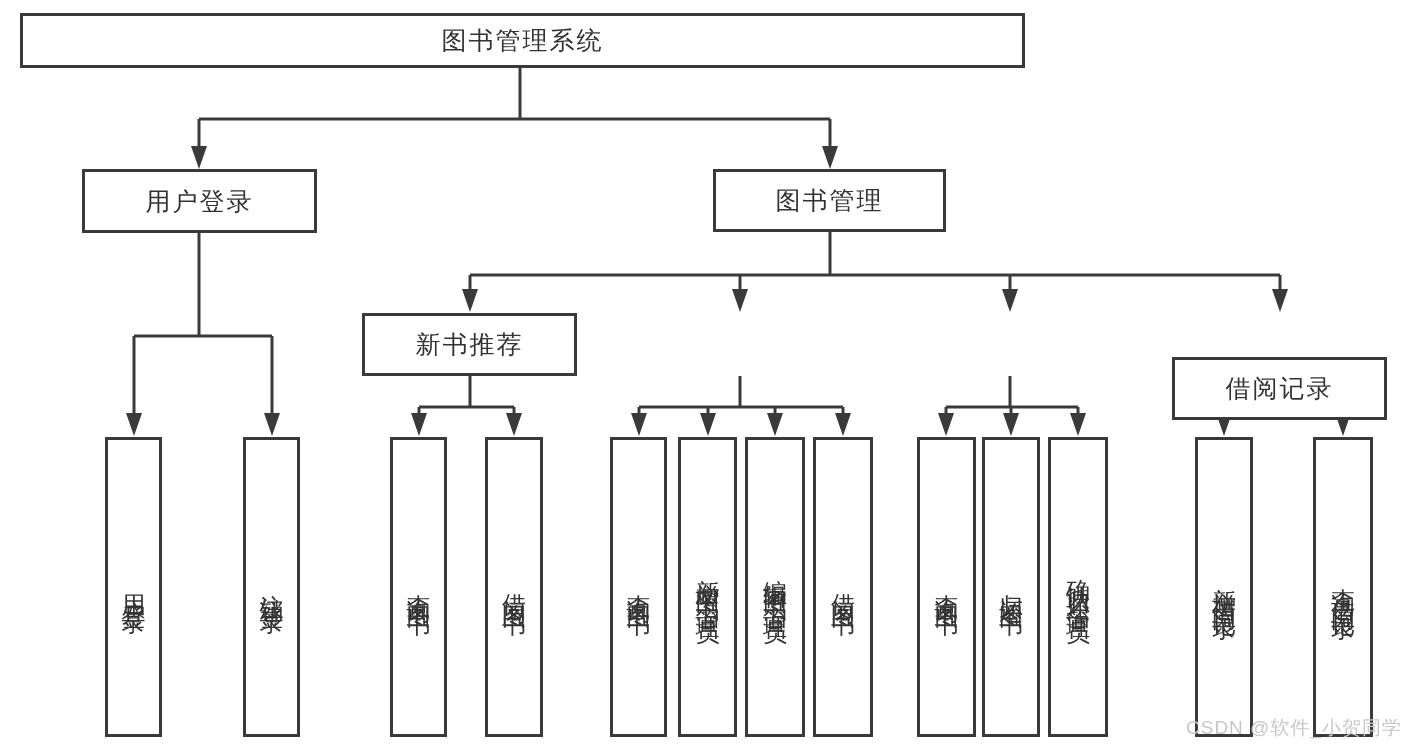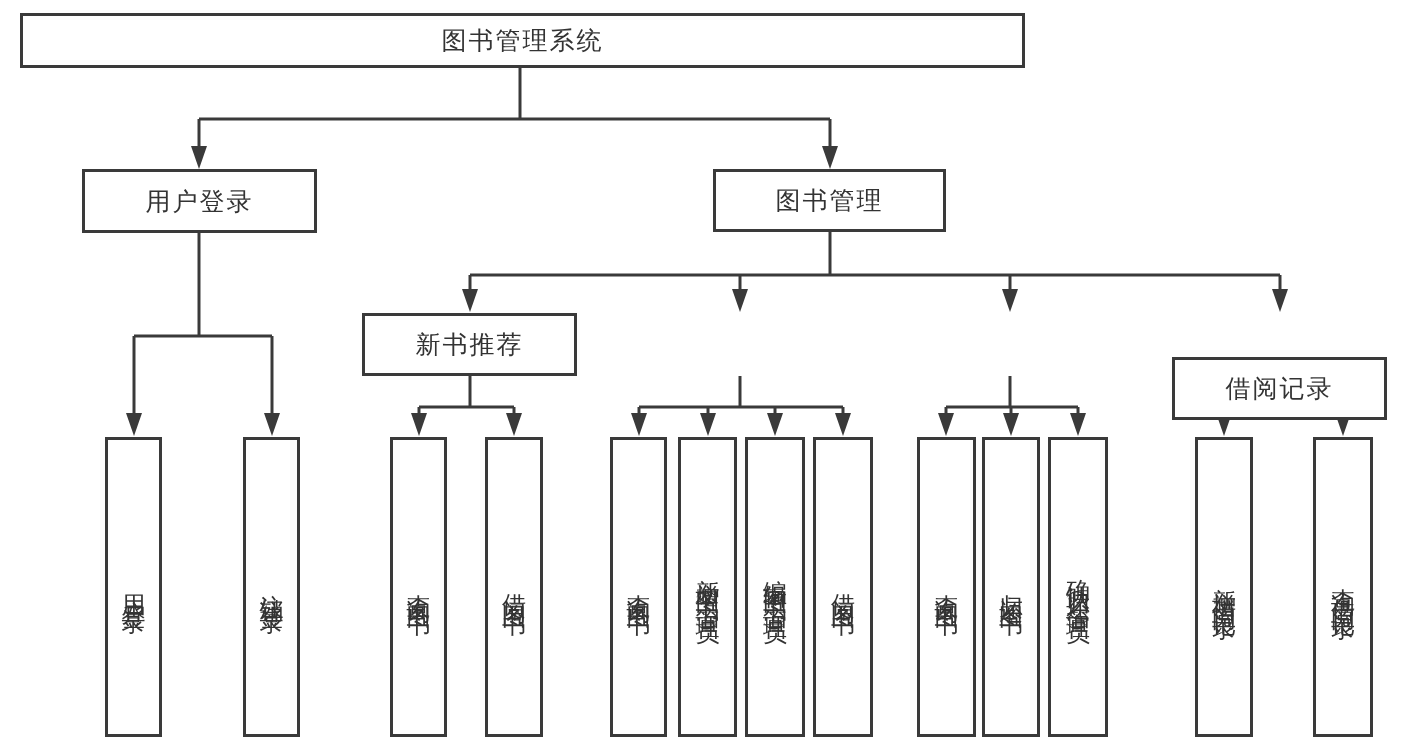--- a/index.html
+++ b/index.html
@@ -123,13 +123,14 @@
   <div class="box leaf" id="lf-b2">编辑图书（管理员）</div>
   <div class="box leaf" id="lf-b3">借阅图书</div>
 
   <div class="box leaf" id="lf-c0">查询图书</div>
   <div class="box leaf" id="lf-c1">归还图书</div>
   <div class="box leaf" id="lf-c2">确认归还（管理员）</div>
 
   <div class="box leaf" id="lf-r0">新增借阅记录</div>
   <div class="box leaf" id="lf-r1">查询借阅记录</div>
 
+  <div class="watermark">CSDN @软件_小贺同学</div>
 </div>
 
 </body></html>

